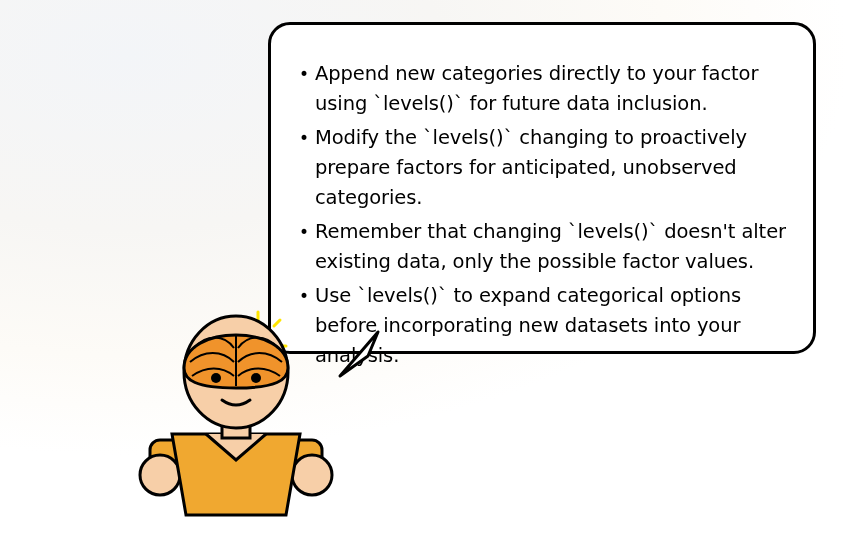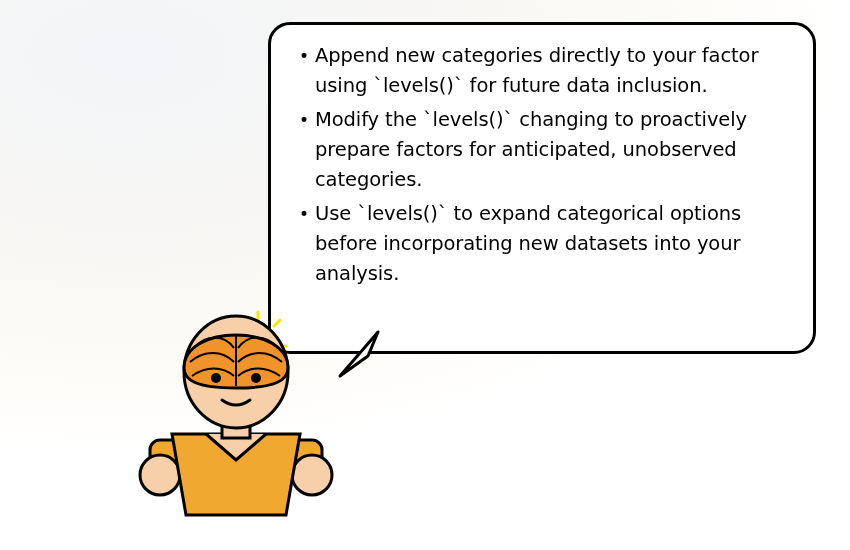--- a/index.html
+++ b/index.html
@@ -28,21 +28,21 @@
     left: 268px;
     top: 22px;
     width: 548px;
     height: 332px;
     background: #ffffff;
     border: 3px solid #000000;
     border-radius: 22px;
     box-sizing: border-box;
   }
   .bubble-inner {
-    padding: 16px 26px 0 26px;
+    padding: 34px 26px 0 26px;
   }
   .tip-list {
     margin: 0;
     padding: 0;
     list-style: none;
   }
   .tip-item {
     position: relative;
     padding-left: 18px;
     margin-bottom: 4px;
@@ -90,20 +90,21 @@
 </head>
 <body>
 
 <div class="scene">
 
   <div class="bubble">
     <div class="bubble-inner">
       <ul class="tip-list">
         <li class="tip-item">Append new categories directly to your factor using `levels()` for future data inclusion.</li>
         <li class="tip-item">Modify the `levels()` changing to proactively prepare factors for anticipated, unobserved categories.</li>
+        <li class="tip-item">Remember that changing `levels()` doesn't alter existing data, only the possible factor values.</li>
         <li class="tip-item">Use `levels()` to expand categorical options before incorporating new datasets into your analysis.</li>
       </ul>
     </div>
   </div>
 
   <svg class="bubble-tail" viewBox="0 0 60 52">
     <polygon points="46,2 8,46 36,26" fill="#ffffff" stroke="#000000" stroke-width="3" stroke-linejoin="round"></polygon>
   </svg>
 
   <svg class="bulb" viewBox="0 0 60 70">

